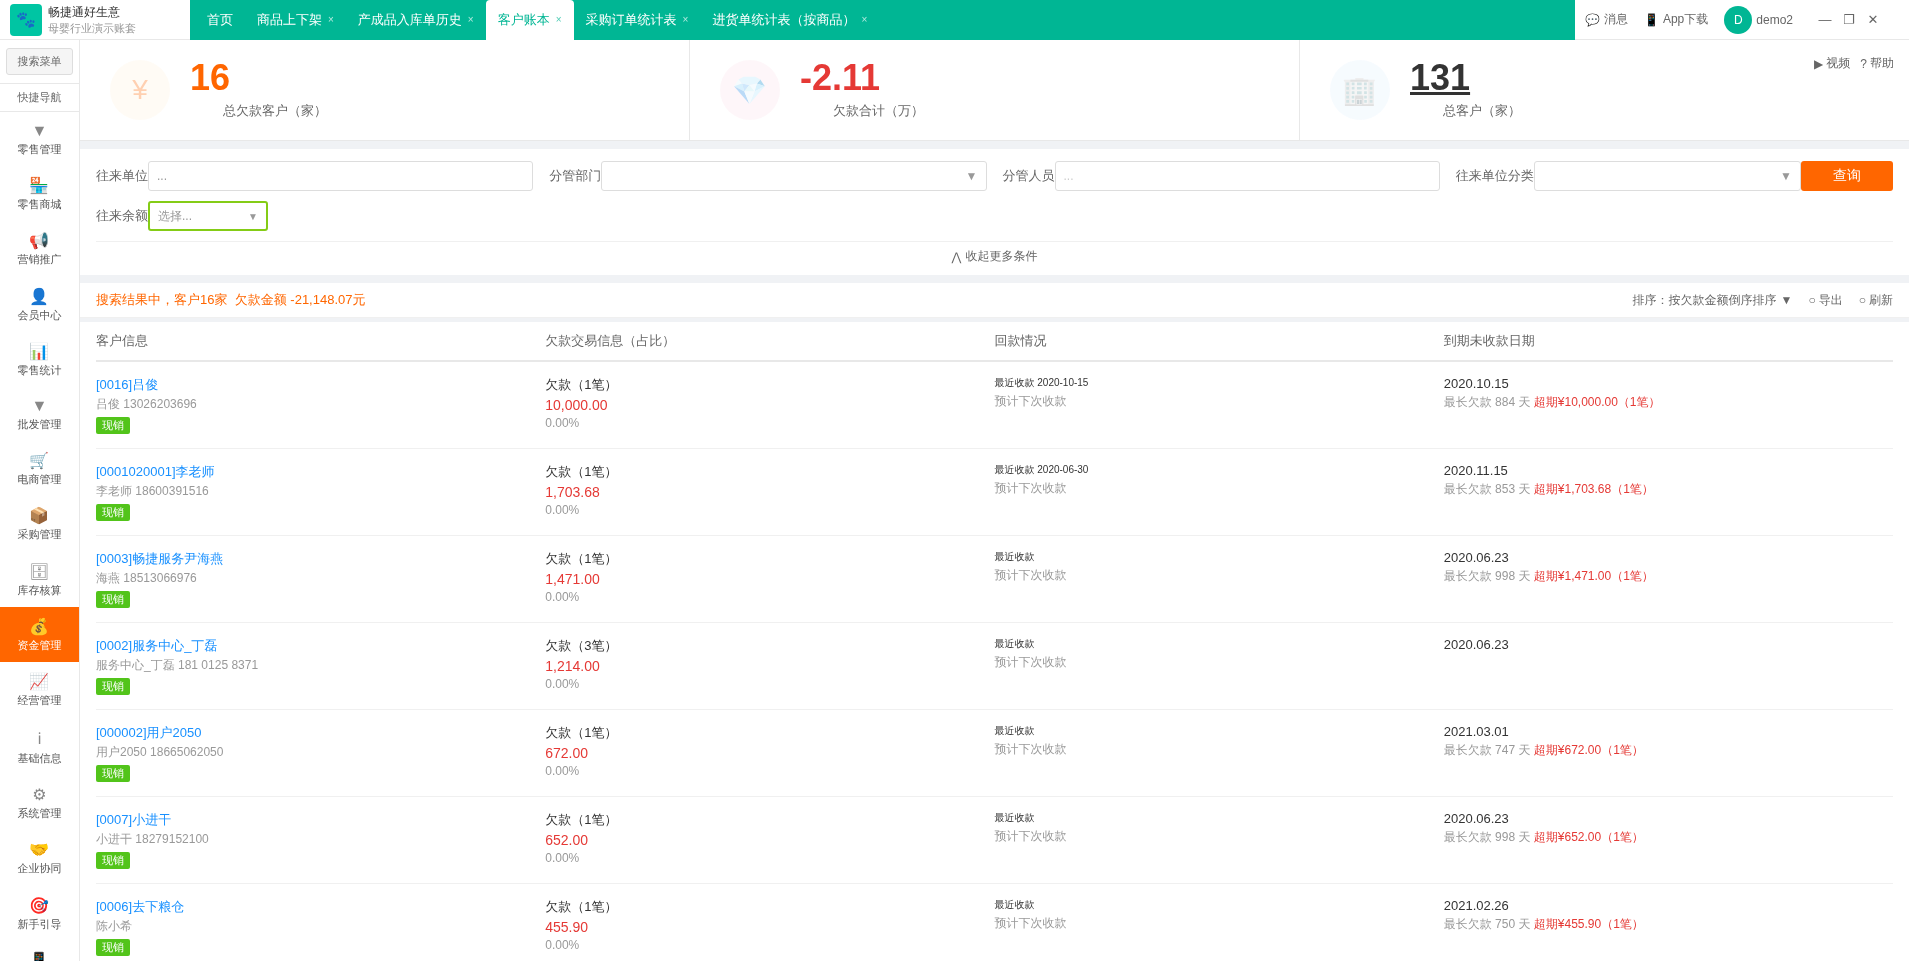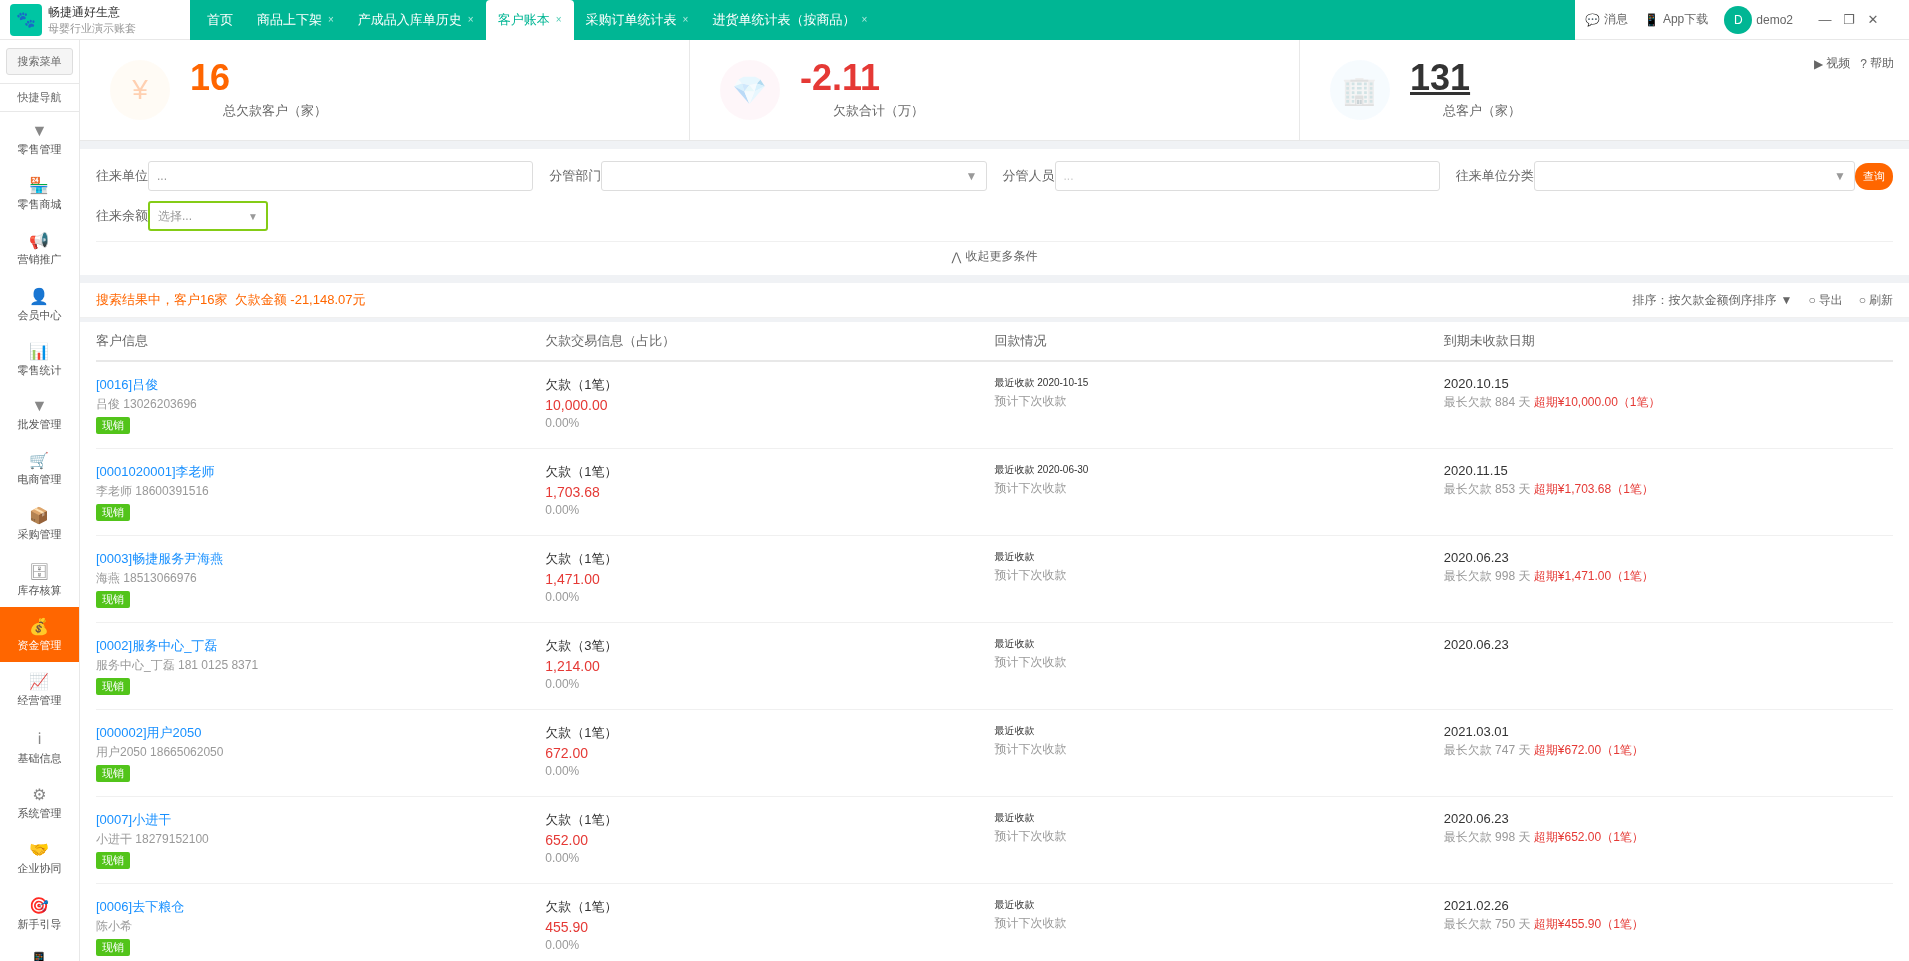--- a/index.html
+++ b/index.html
@@ -55,21 +55,21 @@
     .stat-label { font-size: 13px; color: #666; margin-top: 6px; margin-left: 33px; }
     .stat-actions { position: absolute; top: 15px; right: 15px; display: flex; gap: 10px; }
     .stat-action { font-size: 12px; color: #666; cursor: pointer; display: flex; align-items: center; gap: 3px; }
 
     
     .filter-area { background: #fff; padding: 12px 16px 4px; margin-bottom: 8px; }
     .filter-row { display: flex; align-items: center; gap: 16px; margin-bottom: 10px; flex-wrap: wrap; }
     .filter-item { display: flex; align-items: center; gap: 0; flex: 1; min-width: 200px; }
     .filter-label { font-size: 13px; color: #666; white-space: nowrap; }
     .filter-input { flex: 1; height: 30px; border: 1px solid #ddd; border-radius: 3px; padding: 0 8px; font-size: 12px; color: #333; background: #fff; cursor: pointer; display: flex; align-items: center; justify-content: space-between; }
-    .query-btn { background: #ff6600; color: #fff; border: none; border-radius: 13px; padding: 6px 8px; font-size: 11px; cursor: pointer; }
+    .query-btn { background: #ff6600; color: #fff; border: none; border-radius: 3px; padding: 6px 32px; font-size: 14px; cursor: pointer; }
     .collapse-btn { display: flex; align-items: center; justify-content: center; gap: 4px; font-size: 12px; color: #666; cursor: pointer; padding: 6px 0; border-top: 1px solid #f0f0f0; margin-top: 4px; }
 
     
     .results-bar { background: #fff; padding: 8px 16px; display: flex; align-items: center; justify-content: space-between; margin-bottom: 4px; border-bottom: 1px solid #f0f0f0; }
     .results-text { font-size: 13px; color: #333; }
     .results-text span { color: #ff6600; }
     .results-actions { display: flex; align-items: center; gap: 16px; }
     .sort-select { font-size: 12px; color: #666; cursor: pointer; display: flex; align-items: center; gap: 4px; }
     .action-btn { font-size: 12px; color: #666; cursor: pointer; display: flex; align-items: center; gap: 3px; }
 

